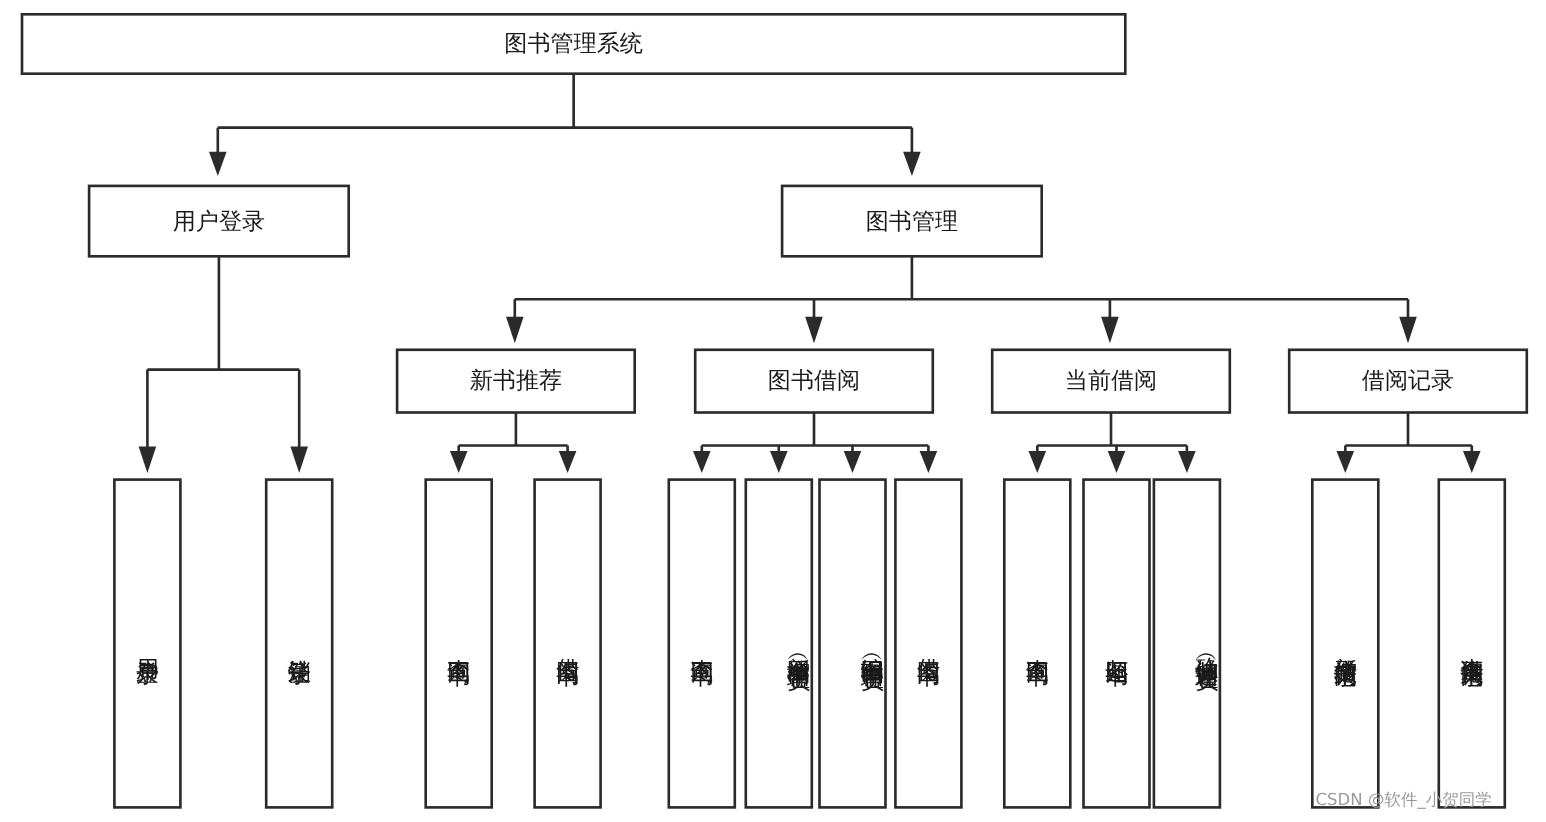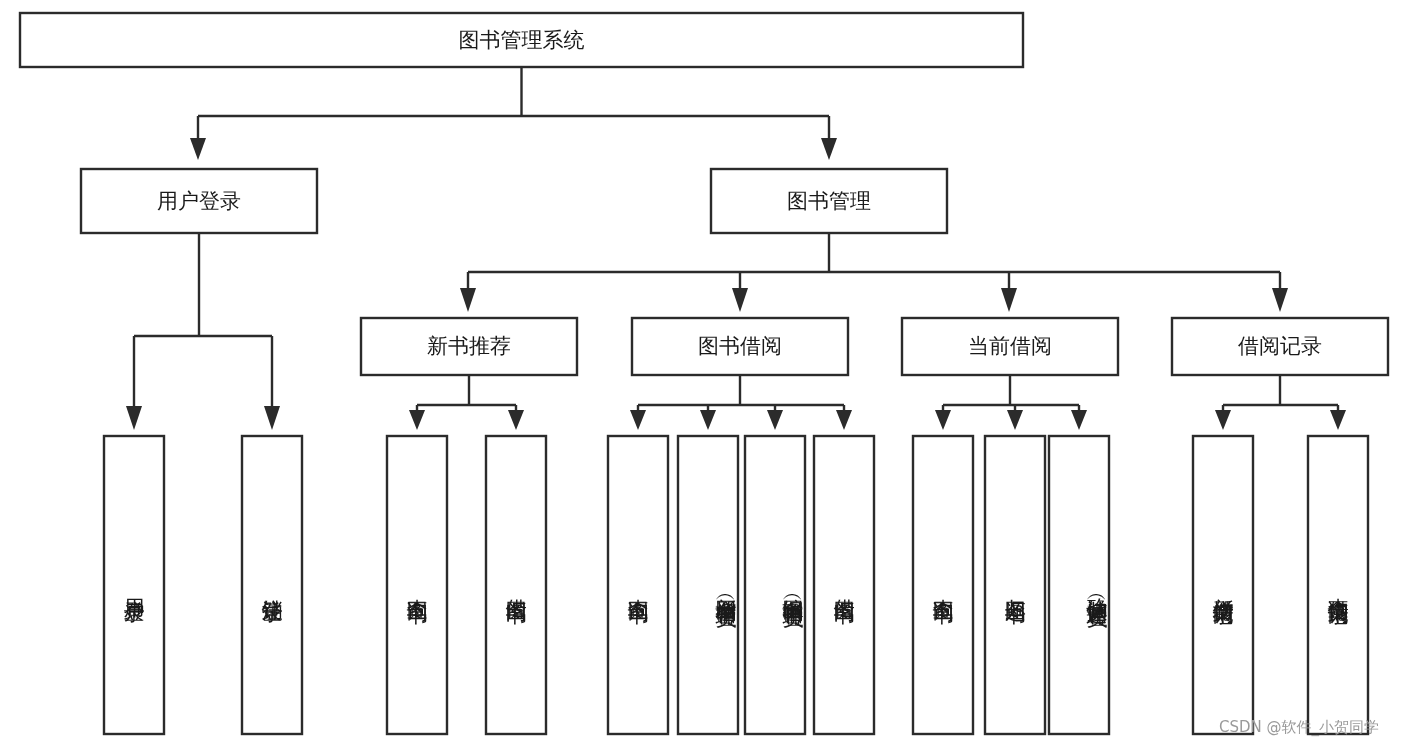--- a/index.html
+++ b/index.html
@@ -64,21 +64,20 @@
     white-space: nowrap;
     user-select: none;
   }
   .watermark {
     position: absolute;
     font-family: "DejaVu Sans", "Liberation Sans", sans-serif;
     font-size: 15px;
     color: #9a9a9a;
     white-space: nowrap;
     user-select: none;
-    padding-left: 23px;
   }
 </style>
 </head>
 <body>
 
 <div id="diagram-root">
 
   <svg id="flow" viewBox="0 0 1405 747">
 
     <g>

